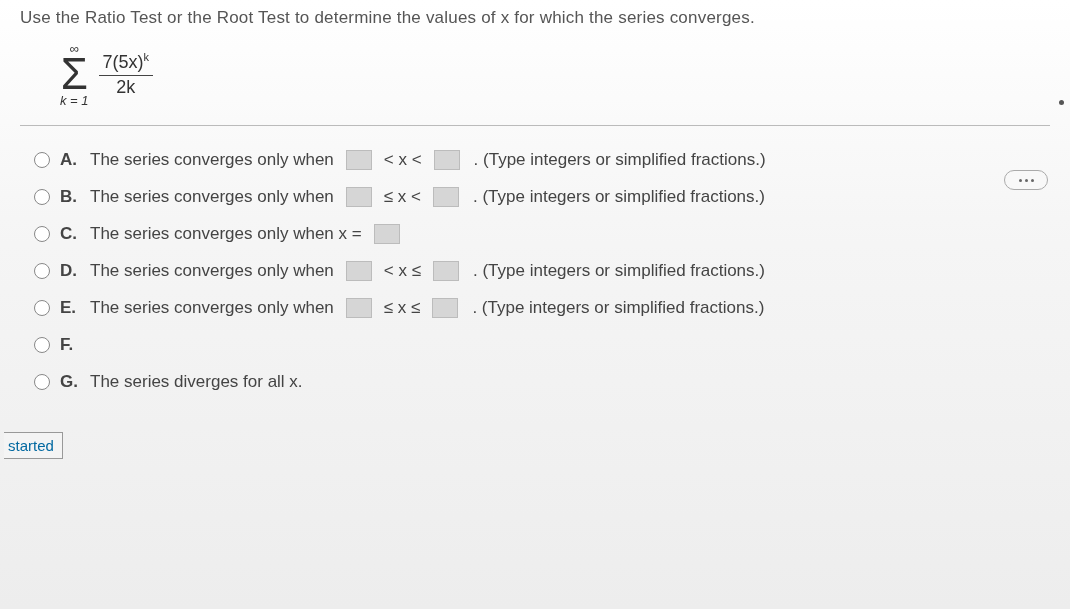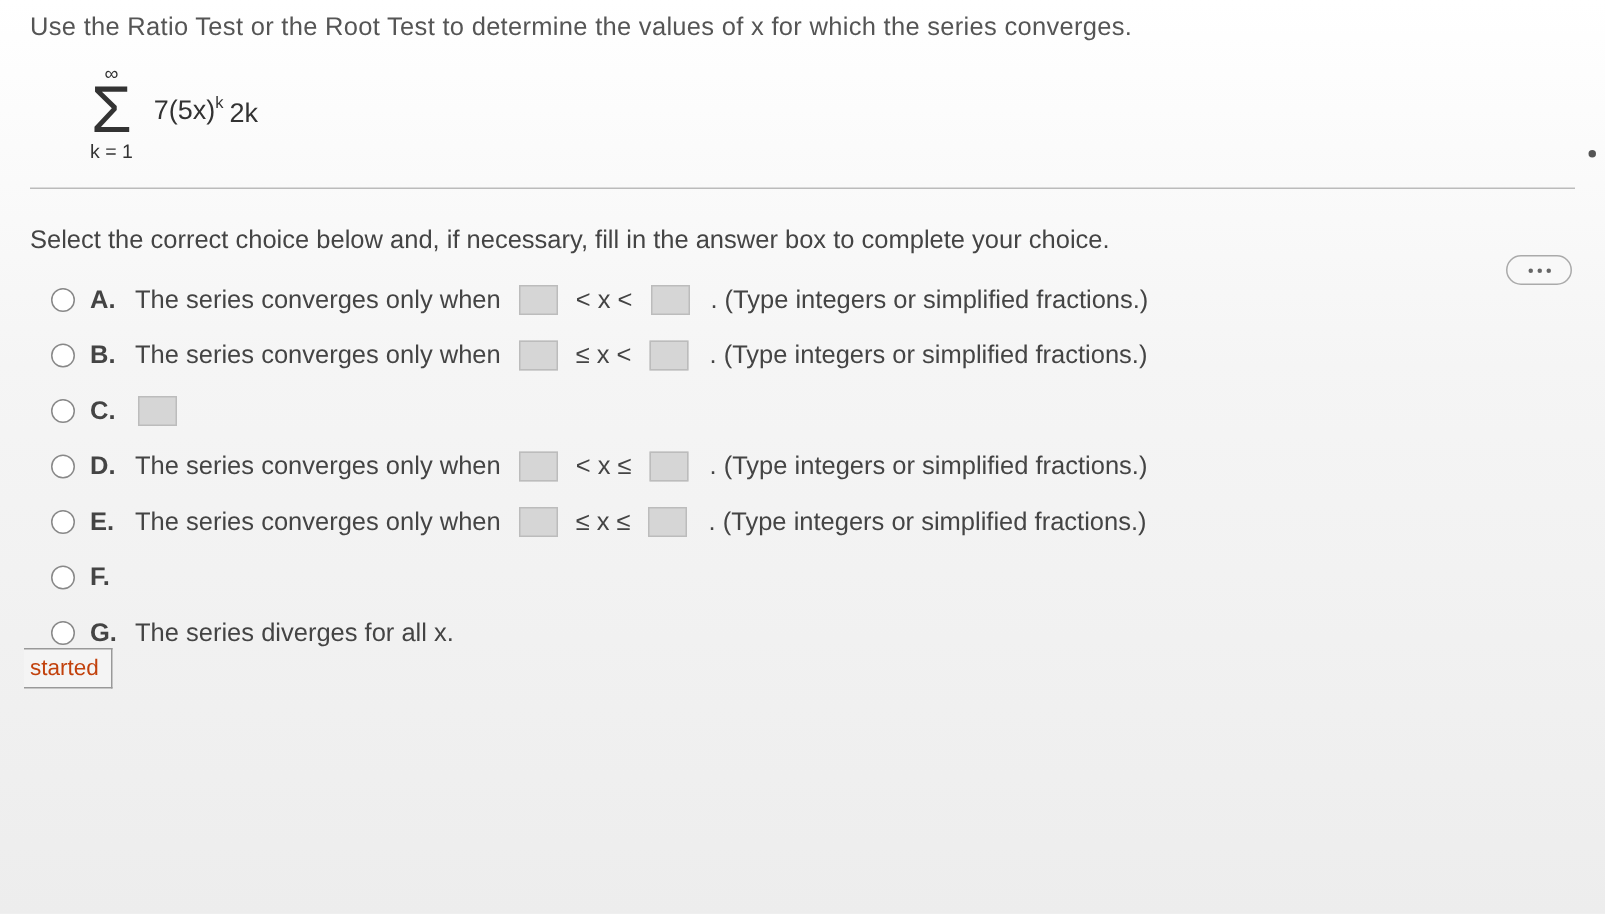--- a/index.html
+++ b/index.html
@@ -44,24 +44,25 @@
       font-size: 13px;
     }
     .sigma {
       font-size: 44px;
       line-height: 0.85;
       font-weight: normal;
     }
     .sum-bot {
       font-size: 13px;
       margin-top: 2px;
+      font-style: italic;
     }
     .frac {
       display: inline-flex;
-      flex-direction: row;
+      flex-direction: column;
       align-items: center;
       line-height: 1.1;
       font-size: 18px;
       color: #333;
     }
     .frac .num {
       padding: 0 4px 2px 4px;
     }
     .frac .num sup { font-size: 11px; vertical-align: super; }
     .frac .bar {
@@ -135,28 +136,28 @@
       background: #d6d6d6;
       border: 1px solid #bcbcbc;
       vertical-align: middle;
       margin: 0 2px;
     }
     .hint {
       margin-left: 2px;
     }
     .started-tag {
       position: absolute;
-      left: 16px;
+      left: 4px;
       top: 432px;
       border: 1px solid #999;
       border-left: none;
       padding: 4px 8px 4px 4px;
       font-size: 15px;
       background: #f4f4f4;
-      color: #c2410c;
+      color: #0369a1;
     }
     .right-dot {
       position: absolute;
       right: 6px;
       top: 100px;
       width: 5px;
       height: 5px;
       background: #555;
       border-radius: 50%;
     }
@@ -184,21 +185,20 @@
   <div class="right-dot"></div>
 
   <div class="dots-pill">
     <span></span>
       <span></span>
       <span></span>
   </div>
 
   <hr class="divider">
 
-  <div class="prompt">Select the correct choice below and, if necessary, fill in the answer box to complete your choice.</div>
 
   <div class="choices">
 
     <div class="choice">
       <span class="radio"></span>
       <span class="letter">A.</span>
       <span>The series converges only when</span>
       <span class="blank"></span>
       <span>&lt; x &lt;</span>
       <span class="blank"></span>
@@ -211,20 +211,21 @@
       <span>The series converges only when</span>
       <span class="blank"></span>
       <span>≤ x &lt;</span>
       <span class="blank"></span>
       <span class="hint">. (Type integers or simplified fractions.)</span>
     </div>
 
     <div class="choice">
       <span class="radio"></span>
       <span class="letter">C.</span>
+      <span>The series converges only when x =</span>
       <span class="blank"></span>
     </div>
 
     <div class="choice">
       <span class="radio"></span>
       <span class="letter">D.</span>
       <span>The series converges only when</span>
       <span class="blank"></span>
       <span>&lt; x ≤</span>
       <span class="blank"></span>

